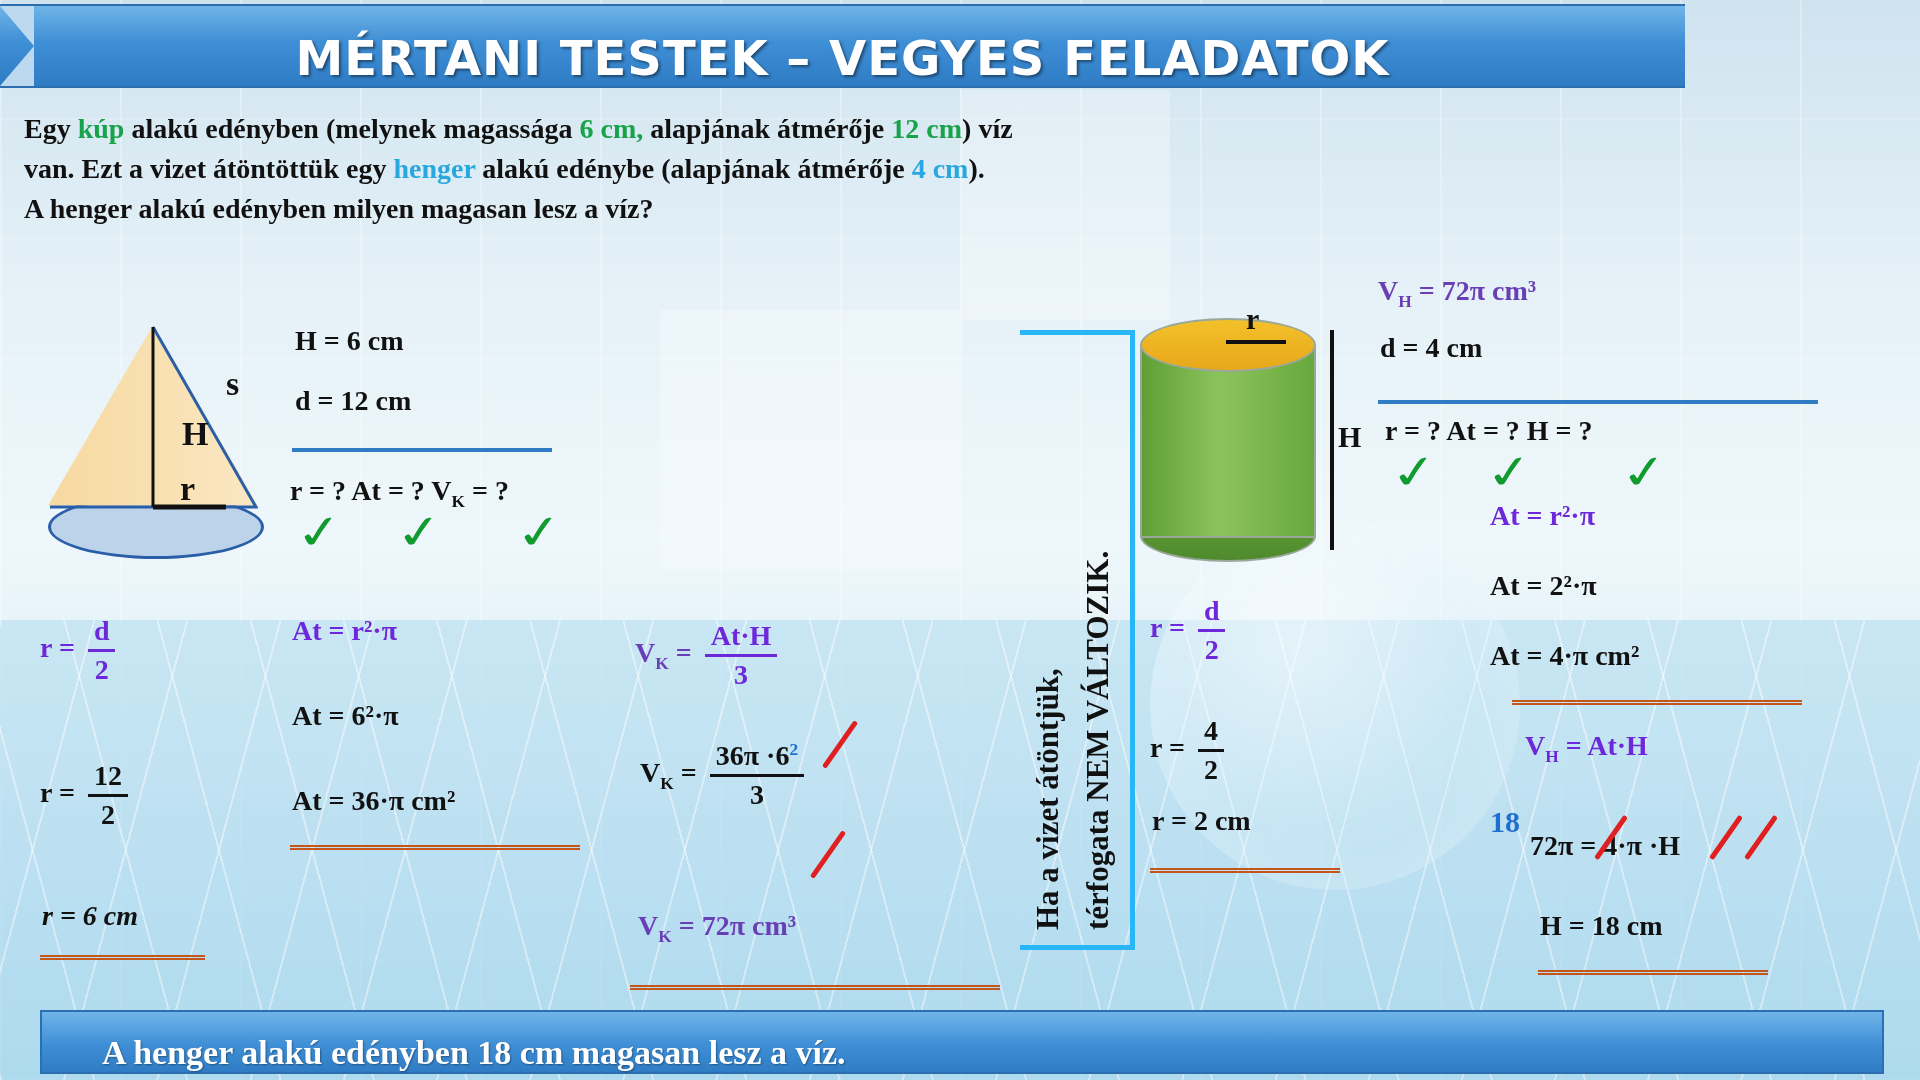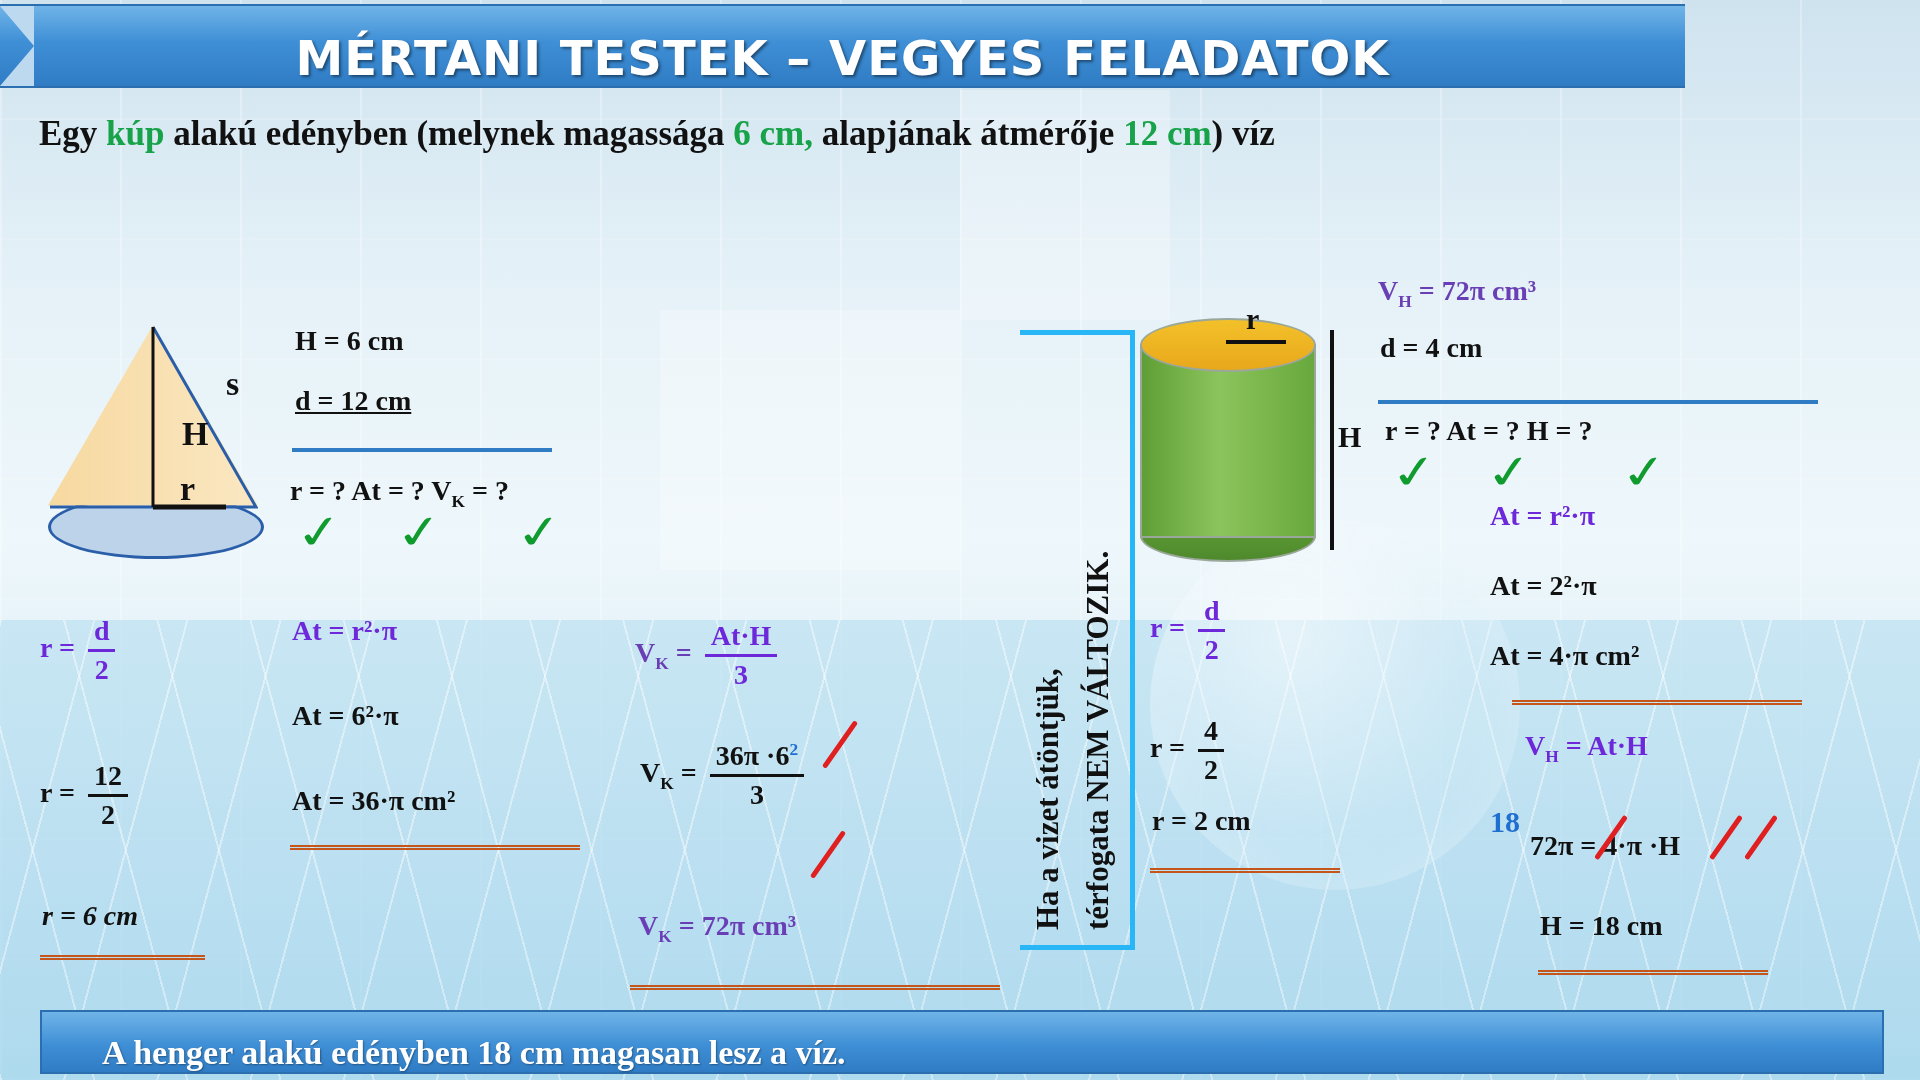--- a/index.html
+++ b/index.html
@@ -48,22 +48,22 @@
   .titlebar:before{left:0;clip-path:polygon(0 0,100% 0,100% 100%,0 100%,34px 40px);}
   .titlebar:after{right:0;clip-path:polygon(0 0,100% 0,100% 100%,0 100%);opacity:0;}
   .title-text{
     font-family:"DejaVu Sans", sans-serif;font-weight:bold;font-size:48px;color:#ffffff;
     letter-spacing:1px;text-shadow:2px 2px 3px rgba(0,0,0,.45);
     white-space:nowrap;
   }
 
   
   .problem{
-    position:absolute;left:39px;top:110px;width:1870px;
-    font-size:35px;font-weight:bold;color:#111;line-height:1.35;text-align:justify;
+    position:absolute;left:24px;top:110px;width:1870px;
+    font-size:28px;font-weight:bold;color:#111;line-height:1.35;text-align:justify;
   }
   .problem p{margin:0 0 2px 0;}
   .g{color:#18a34a;}
   .b{color:#29a8df;}
 
   
   .blk{position:absolute;font-weight:bold;color:#111;}
   .red{color:#6d28d9;}
   .purple{color:#6a3fb5;}
   .blue{color:#1f6fd0;}
@@ -154,37 +154,41 @@
 <div class="bg-panel" style="left:960px;top:90px;width:210px;height:230px;"></div>
 
 <div class="titlebar">
   <div class="title-text">MÉRTANI TESTEK – VEGYES FELADATOK</div>
 </div>
 
 <div class="problem">
   <p>
     <span>Egy </span><span class="g">kúp</span><span> alakú edényben (melynek magassága </span><span class="g">6 cm,</span><span> alapjának átmérője </span><span class="g">12 cm</span><span>) víz</span>
   </p>
+  <p>
+    <span>van.  Ezt a vizet átöntöttük egy </span><span class="b">henger</span><span> alakú edénybe  (alapjának átmérője </span><span class="b">4 cm</span><span>).</span>
+  </p>
+  <p><span>A henger alakú edényben milyen magasan lesz a víz?</span></p>
 </div>
 
 <div class="cone-wrap">
   <div class="cone-ellipse"></div>
   <div class="cone-body"></div>
   <svg class="cone-outline" viewBox="0 0 210 205">
     <polyline points="105,2 208,182 2,182" fill="none" stroke="#2b5ea8" stroke-width="3"></polyline>
     <line x1="105" y1="2" x2="105" y2="182" stroke="#111" stroke-width="3"></line>
     <line x1="105" y1="182" x2="178" y2="182" stroke="#111" stroke-width="5"></line>
   </svg>
   <div class="blk fs34" style="left:186px;top:45px;position:absolute;">s</div>
   <div class="blk fs34" style="left:142px;top:95px;position:absolute;">H</div>
   <div class="blk fs34" style="left:140px;top:150px;position:absolute;">r</div>
 </div>
 
 <div class="blk fs38" style="left:295px;top:325px;">H = 6 cm</div>
-<div class="blk fs38" style="left:295px;top:385px;text-decoration:underline;">d = 12 cm</div>
+<div class="blk fs38" style="left:295px;top:385px;">d = 12 cm</div>
 <div class="rule-blue" style="left:292px;top:448px;width:260px;"></div>
 <div class="blk fs38" style="left:290px;top:475px;">
   
   <span>r = ?  At = ?  V</span><sub>K</sub><span> = ?</span>
 </div>
 <div class="check" style="left:300px;top:505px;">✓</div>
 <div class="check" style="left:400px;top:505px;">✓</div>
 <div class="check" style="left:520px;top:505px;">✓</div>
 
 <div class="blk fs38 red" style="left:40px;top:615px;">

